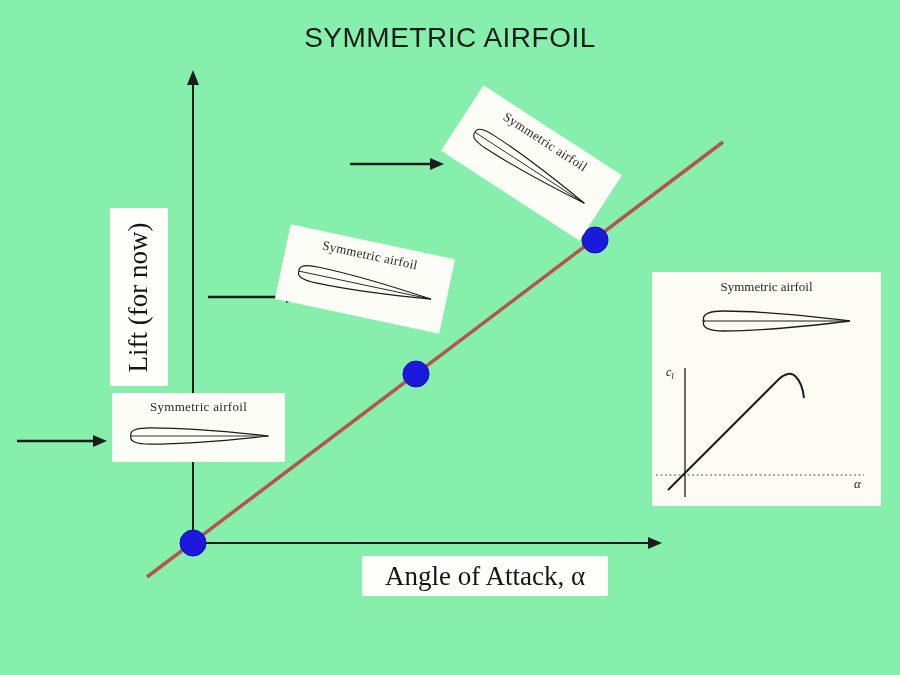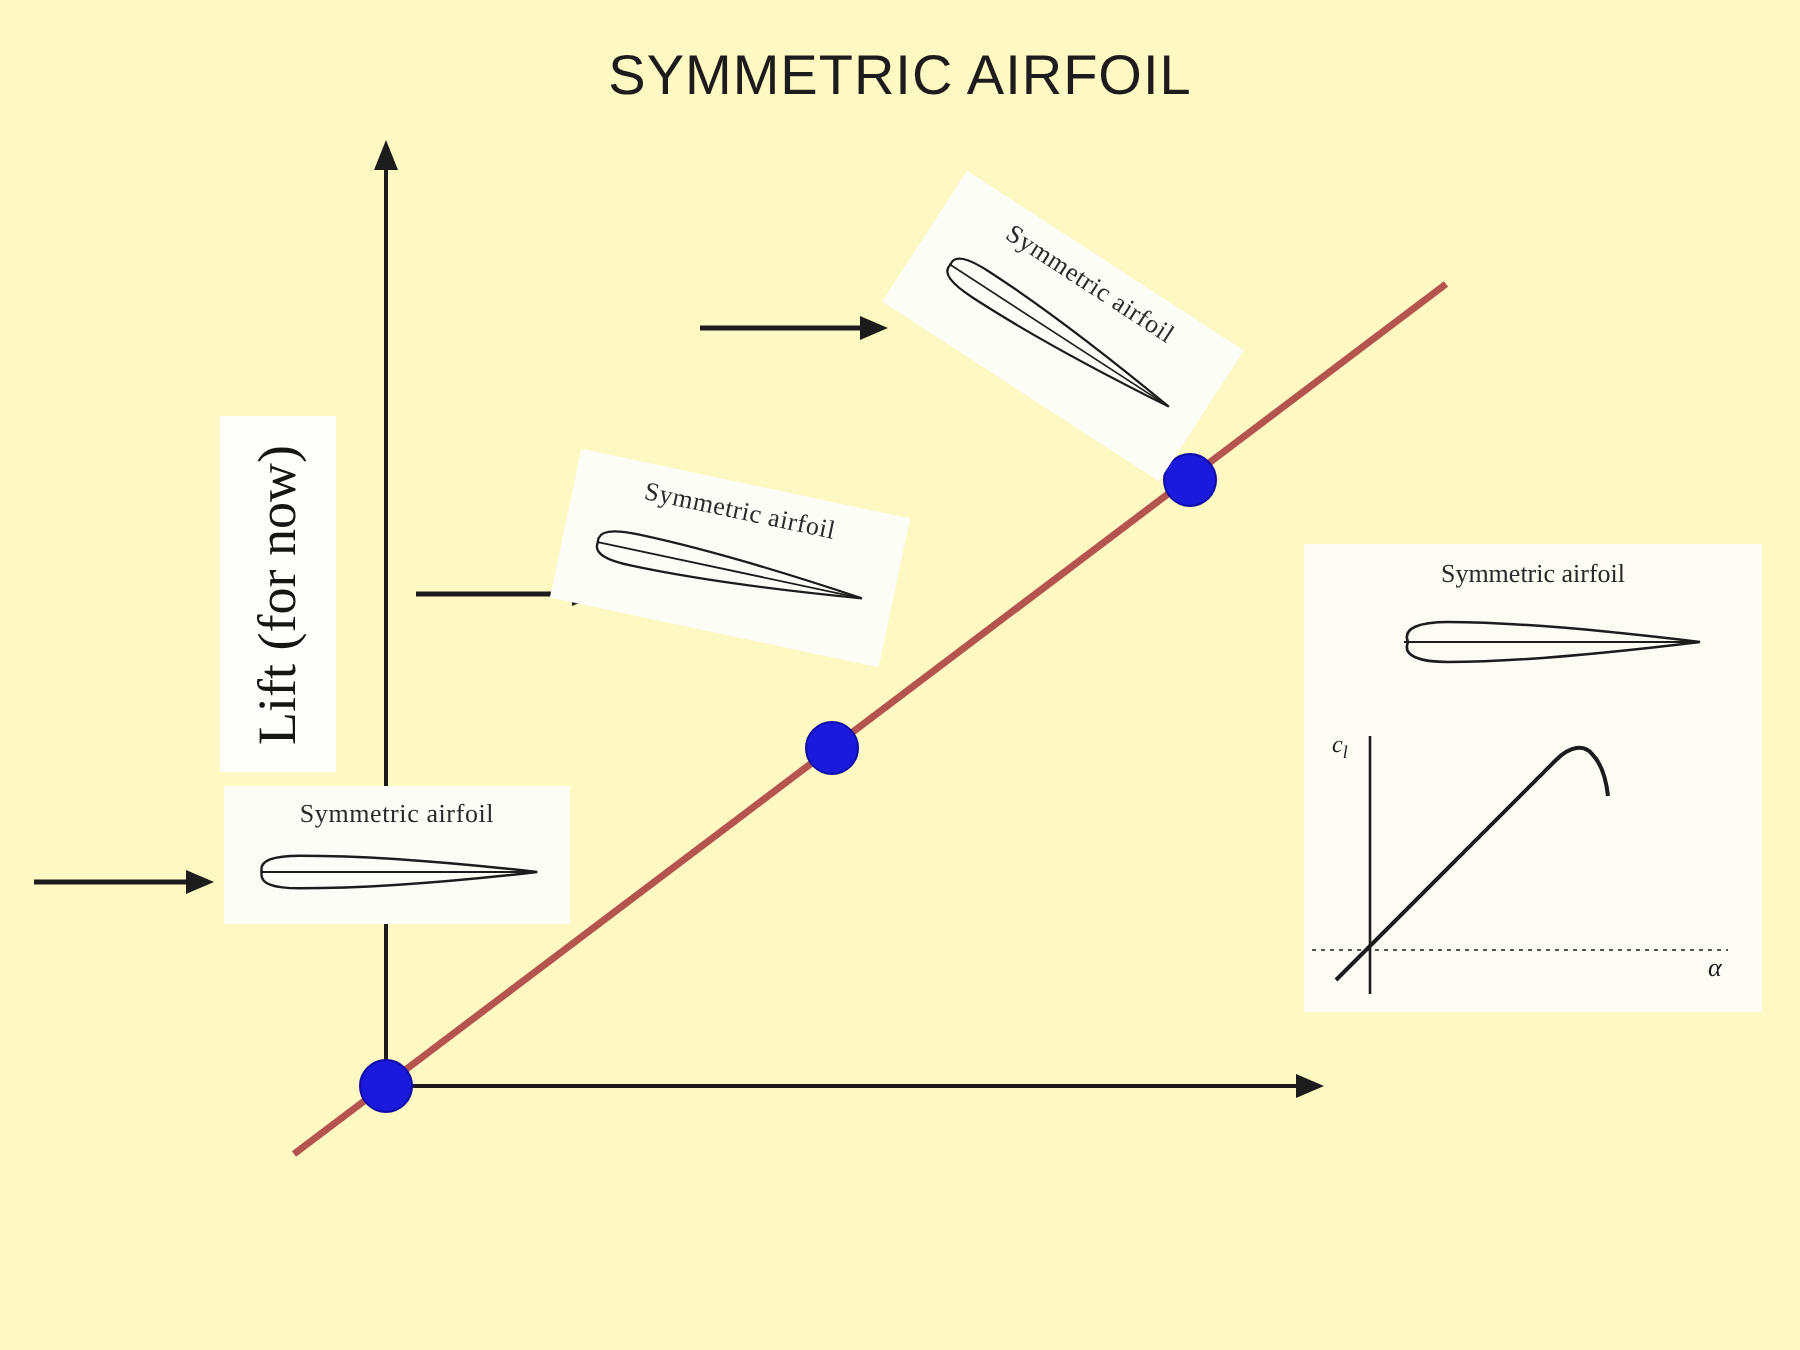--- a/index.html
+++ b/index.html
@@ -1,19 +1,19 @@
 <!DOCTYPE html>
 <html><head>
 <meta charset="utf-8">
 <style>
   html,body{margin:0;padding:0;}
   .slide{
     position:relative;
     width:900px;height:675px;
-    background:#fef9c3;
+    background:#86efac;
     overflow:hidden;
     font-family:"Liberation Serif", serif;
   }
   .title{
     position:absolute;top:22px;left:0;width:100%;
     text-align:center;
     font-family:"Liberation Sans", sans-serif;
     font-size:28px;letter-spacing:0.5px;
     color:#1C1C1C;
     z-index:3;
@@ -128,20 +128,21 @@
     <div class="card-label">Symmetric airfoil</div>
     <svg width="148" height="36" viewBox="0 0 200 36">
       <path d="M 8 18 C 6 10 16 7 34 7 C 84 7 150 13 194 18 C 150 23 84 29 34 29 C 16 29 6 26 8 18 Z" fill="none" stroke="#1C1C1C" stroke-width="1.6"></path>
       <line x1="7" y1="18" x2="194" y2="18" stroke="#1C1C1C" stroke-width="1.2"></line>
     </svg>
   </div>
 
   <div class="axis-label-box y-label-box">
     <span>Lift (for now)</span>
   </div>
+  <div class="axis-label-box x-label-box">Angle of Attack, α</div>
 
   <div class="inset-panel">
     <div class="inset-title">Symmetric airfoil</div>
     <svg width="229" height="210" viewBox="0 0 229 210">
 
       <g>
         <path d="M 52 25 C 49 18 58 15 72 15 C 110 15 165 21 198 25 C 165 29 110 35 72 35 C 58 35 49 32 52 25 Z" fill="none" stroke="#1C1C1C" stroke-width="1.3"></path>
         <line x1="50" y1="25" x2="198" y2="25" stroke="#1C1C1C" stroke-width="1"></line>
       </g>
 

